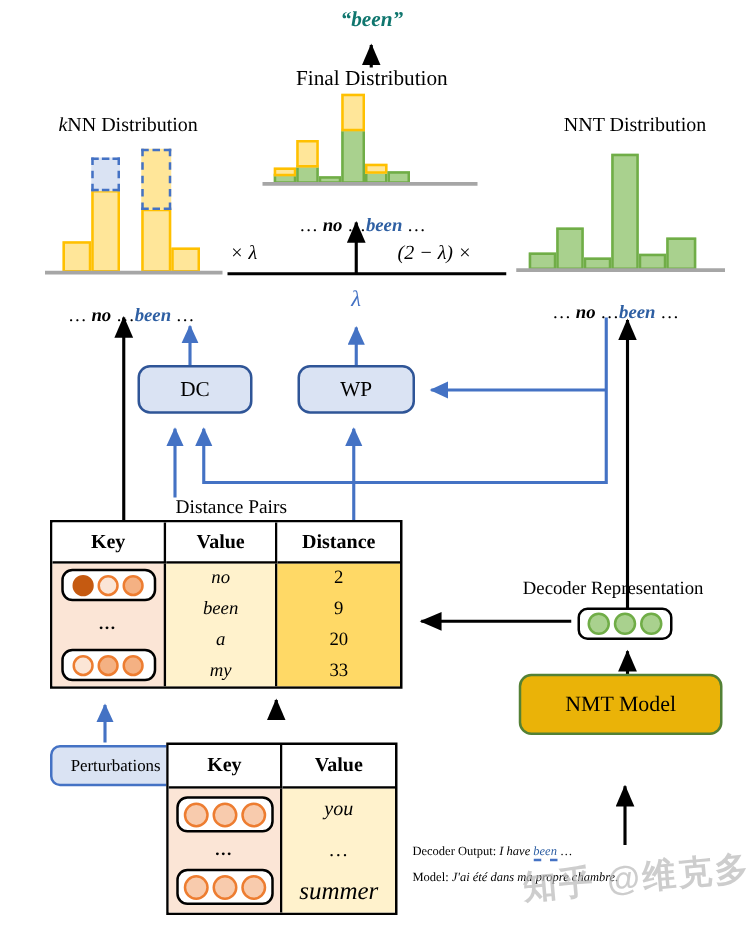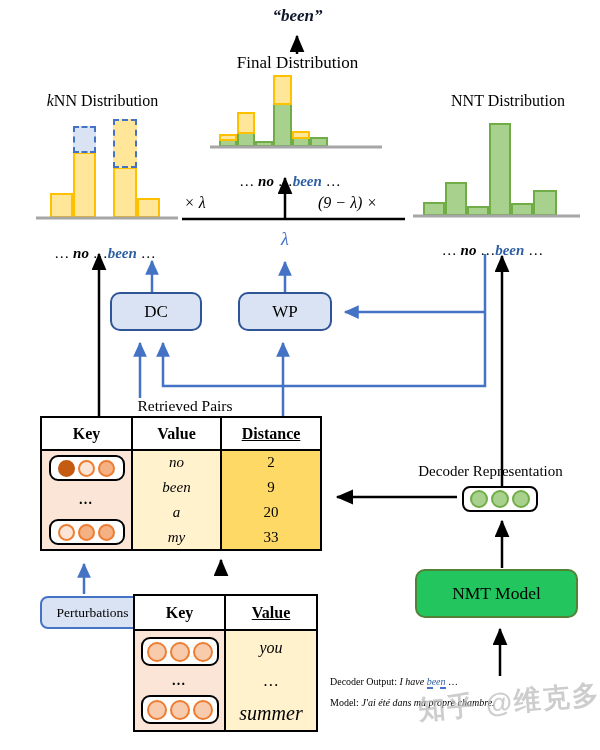--- a/index.html
+++ b/index.html
@@ -22,21 +22,21 @@
   .title{position:absolute;font-size:16px;z-index:2;}
   
   .bluebox{position:absolute;box-sizing:border-box;background:#dae3f3;border:2.5px solid #2f5597;
            border-radius:10px;display:flex;align-items:center;justify-content:center;
            font-size:17px;z-index:2;}
   
   .dtable{position:absolute;box-sizing:border-box;border:2px solid #000;background:#fff;z-index:2;}
   .trow{display:flex;}
   .hcell{box-sizing:border-box;border-right:2px solid #000;border-bottom:2px solid #000;
          display:flex;align-items:center;justify-content:center;font-weight:bold;font-size:16px;background:#fff;}
-  .hcell:last-child{border-right:none;text-decoration:underline;}
+  .hcell:last-child{border-right:none;}
   .bcell{box-sizing:border-box;border-right:2px solid #000;display:flex;flex-direction:column;
          align-items:center;justify-content:space-between;}
   .bcell:last-child{border-right:none;}
   .vallist{justify-content:center;}
   .vallist div{line-height:25px;font-size:15px;font-style:italic;}
   .numlist div{line-height:25px;font-size:15px;font-style:normal;}
   .pill{box-sizing:border-box;background:#fff;border:2px solid #000;border-radius:9px;
         display:flex;align-items:center;justify-content:center;gap:3px;}
   .circ{border-radius:50%;box-sizing:border-box;border:2px solid #ed7d31;}
   .dots{font-weight:bold;letter-spacing:2px;font-size:14px;}
@@ -78,21 +78,21 @@
 
     <path d="M485,254 L485,386 L163,386 L163,343" stroke="#4472c4" stroke-width="2.5" fill="none" marker-end="url(#ml)"></path>
     <path d="M485,312 L345,312" stroke="#4472c4" stroke-width="2.5" fill="none" marker-end="url(#ml)"></path>
     <path d="M140,398 L140,343" stroke="#4472c4" stroke-width="2.5" fill="none" marker-end="url(#ml)"></path>
     <path d="M283,417 L283,343" stroke="#4472c4" stroke-width="2.5" fill="none" marker-end="url(#ml)"></path>
     <path d="M152,292 L152,261" stroke="#4472c4" stroke-width="2.5" fill="none" marker-end="url(#ml)"></path>
     <path d="M285,292 L285,262" stroke="#4472c4" stroke-width="2.5" fill="none" marker-end="url(#ml)"></path>
     <path d="M84,594 L84,564" stroke="#4472c4" stroke-width="2.5" fill="none" marker-end="url(#ml)"></path>
   </svg>
 
-  <div class="abs ctr bd it" style="left:240px;top:6px;width:115px;font-size:17px;color:#0f172a;">“been”</div>
+  <div class="abs ctr bd it" style="left:240px;top:6px;width:115px;font-size:17px;color:#0f766e;">“been”</div>
 
   <div class="title ctr" style="left:210px;top:53px;width:175px;font-size:17px;"><span>Final Distribution</span></div>
   <div class="title ctr" style="left:25px;top:92px;width:155px;"><span class="it">k</span><span>NN Distribution</span></div>
   <div class="title ctr" style="left:428px;top:92px;width:160px;"><span>NNT Distribution</span></div>
 
   <div class="chart" id="final-chart" style="left:219px;top:67px;width:112px;height:80px;">
       <div class="bar bar-green" style="left: 0px; width: 18px; height: 8px; bottom: 0px;"></div>
       <div class="bar bar-yellow" style="left: 0px; width: 18px; height: 7px; bottom: 6px;"></div>
       <div class="bar bar-green" style="left: 18px; width: 18px; height: 15px; bottom: 0px;"></div>
       <div class="bar bar-yellow" style="left: 18px; width: 18px; height: 22px; bottom: 13px;"></div>
@@ -124,31 +124,31 @@
     <span>… </span><span class="tok-no">no</span><span> …</span><span class="tok-been">been</span><span> …</span>
   </div>
   <div class="axis-label ctr" style="left:40px;top:225px;width:130px;">
     <span>… </span><span class="tok-no">no</span><span> …</span><span class="tok-been">been</span><span> …</span>
   </div>
   <div class="axis-label ctr" style="left:415px;top:222px;width:155px;">
     <span>… </span><span class="tok-no">no</span><span> …</span><span class="tok-been">been</span><span> …</span>
   </div>
 
   <div class="abs it" style="left:184px;top:194px;font-size:16px;">× λ</div>
-  <div class="abs it" style="left:318px;top:194px;font-size:16px;">(9 − λ) ×</div>
+  <div class="abs it" style="left:318px;top:194px;font-size:16px;">(2 − λ) ×</div>
   <div class="abs ctr it" style="left:274px;top:229px;width:22px;font-size:18px;color:#4472c4;">λ</div>
 
   <div class="bluebox" style="left:110px;top:292px;width:92px;height:39px;">
       <span>DC</span>
     </div>
   <div class="bluebox" style="left:238px;top:292px;width:94px;height:39px;">
       <span>WP</span>
     </div>
 
-  <div class="abs ctr" style="left:110px;top:397px;width:150px;font-size:15.5px;z-index:2;">Retrieved Pairs</div>
+  <div class="abs ctr" style="left:110px;top:397px;width:150px;font-size:15.5px;z-index:2;">Distance Pairs</div>
   <div class="dtable" style="left:40px;top:416px;width:282px;height:135px;">
     <div class="trow" style="height:33px;">
       <div class="hcell" style="width:91px;">Key</div>
       <div class="hcell" style="width:89px;">Value</div>
       <div class="hcell" style="width:98px;">Distance</div>
     </div>
     <div class="trow" style="height:98px;">
       <div class="bcell" style="width:91px;background:#fbe5d6;padding:4px 0;">
         <div class="pill" style="width:76px;height:26px;">
           <span class="circ" style="width: 17px; height: 17px; border-color: rgb(197, 90, 17); background: rgb(197, 90, 17);"></span>
@@ -208,21 +208,21 @@
     </div>
   </div>
 
   <div class="abs ctr" style="left:398px;top:463px;width:185px;font-size:15px;z-index:2;">Decoder Representation</div>
   <div class="pill abs" style="left:462px;top:486px;width:76px;height:26px;z-index:2;border-radius:8px;">
     <span class="circ" style="width: 18px; height: 18px; border-color: rgb(112, 173, 71); background: rgb(169, 209, 142);"></span>
     <span class="circ" style="width: 18px; height: 18px; border-color: rgb(112, 173, 71); background: rgb(169, 209, 142);"></span>
     <span class="circ" style="width: 18px; height: 18px; border-color: rgb(112, 173, 71); background: rgb(169, 209, 142);"></span>
   </div>
 
-  <div class="bluebox" style="left:415px;top:569px;width:163px;height:49px;background:#22c55e;border-color:#538135;border-width:2px;font-size:17.5px;">
+  <div class="bluebox" style="left:415px;top:539px;width:163px;height:49px;background:#eab308;border-color:#538135;border-width:2px;font-size:17.5px;">
       <span>NMT Model</span>
     </div>
 
   <div class="abs smalltext" style="left:330px;top:676px;z-index:2;white-space:nowrap;">
     <span>Decoder Output:</span>
     <span class="it">I  have</span>
     <span class="blueword">been</span><span> …</span>
   </div>
   <div class="abs smalltext" style="left:330px;top:697px;z-index:2;white-space:nowrap;">
     <span>Model:</span>

